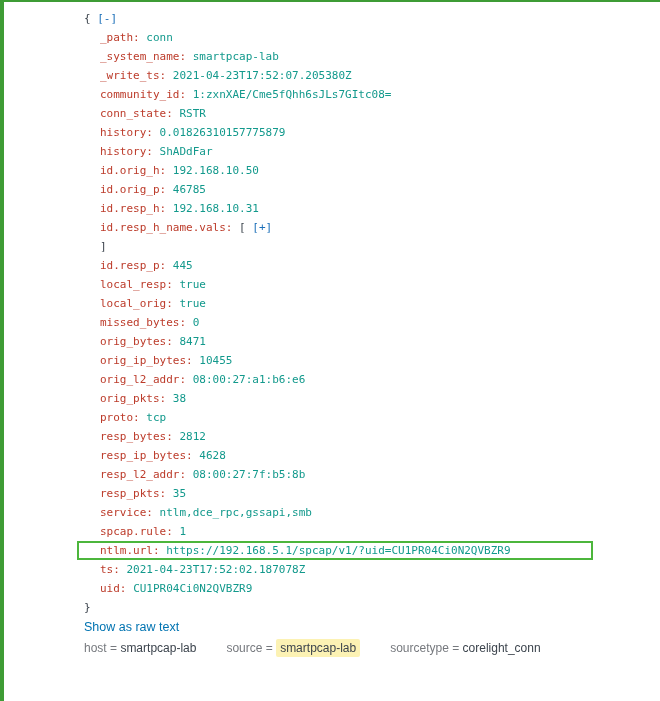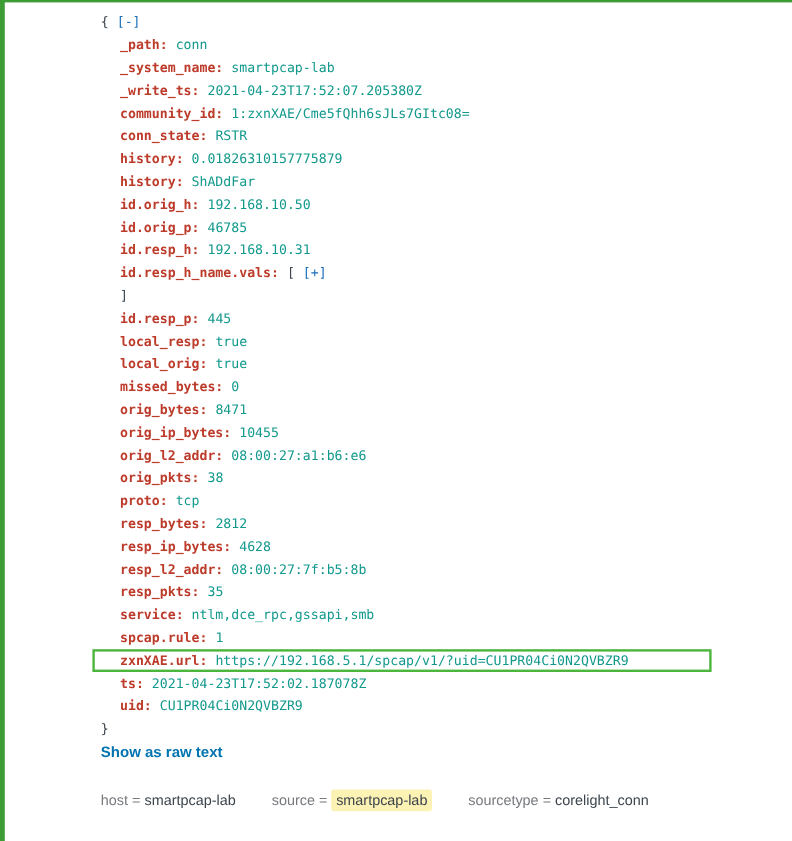--- a/index.html
+++ b/index.html
@@ -14,42 +14,41 @@
     overflow:hidden;
   }
   .json-rows {
     font-family:"DejaVu Sans Mono","Liberation Mono",monospace;
     font-size:11px;
     line-height:19px;
     color:#3c444d;
   }
   .row { white-space:pre; position:relative; }
   .row.lvl1 { padding-left:16px; }
-  .key   { color:#bc3b2a; font-weight:bold; }
+  .key   { color:#bc3b2a; font-weight:normal; }
   .value { color:#12998c; }
   .brace { color:#3c444d; }
   .toggle { color:#1a6eb8; text-decoration:none; cursor:pointer; }
   .row.highlighted .hl-box {
     position:absolute; left:-7px; top:0;
     width:516px; height:19px;
     border:2px solid #4cb63c;
     pointer-events:none;
   }
   .raw-link {
     display:inline-block;
     margin-top:3px;
     font-family:"Liberation Sans",sans-serif;
     font-size:12.5px;
     color:#0073b1;
     text-decoration:none;
     cursor:pointer;
-    font-weight:bold;
   }
   .fields-row {
-    margin-top:24px;
+    margin-top:6px;
     display:flex;
     align-items:center;
     gap:30px;
     font-family:"Liberation Sans",sans-serif;
     font-size:12px;
     color:#3c444d;
   }
   .field { cursor:pointer; white-space:pre; }
   .flabel, .feq { color:#76797e; }
   .fvalue { color:#3c444d; }
@@ -81,21 +80,21 @@
       <div class="row lvl1"><span class="key">orig_ip_bytes: </span><span class="value">10455</span></div>
       <div class="row lvl1"><span class="key">orig_l2_addr: </span><span class="value">08:00:27:a1:b6:e6</span></div>
       <div class="row lvl1"><span class="key">orig_pkts: </span><span class="value">38</span></div>
       <div class="row lvl1"><span class="key">proto: </span><span class="value">tcp</span></div>
       <div class="row lvl1"><span class="key">resp_bytes: </span><span class="value">2812</span></div>
       <div class="row lvl1"><span class="key">resp_ip_bytes: </span><span class="value">4628</span></div>
       <div class="row lvl1"><span class="key">resp_l2_addr: </span><span class="value">08:00:27:7f:b5:8b</span></div>
       <div class="row lvl1"><span class="key">resp_pkts: </span><span class="value">35</span></div>
       <div class="row lvl1"><span class="key">service: </span><span class="value">ntlm,dce_rpc,gssapi,smb</span></div>
       <div class="row lvl1"><span class="key">spcap.rule: </span><span class="value">1</span></div>
-      <div class="row lvl1 highlighted"><span class="key">zxnXAE.url: </span><span class="value">https://192.168.5.1/spcap/v1/?uid=CU1PR04Ci0N2QVBZR9</span><span class="hl-box"></span></div>
+      <div class="row lvl1 highlighted"><span class="key">ntlm.url: </span><span class="value">https://192.168.5.1/spcap/v1/?uid=CU1PR04Ci0N2QVBZR9</span><span class="hl-box"></span></div>
       <div class="row lvl1"><span class="key">ts: </span><span class="value">2021-04-23T17:52:02.187078Z</span></div>
       <div class="row lvl1"><span class="key">uid: </span><span class="value">CU1PR04Ci0N2QVBZR9</span></div>
       <div class="row lvl0"><span class="brace">}</span></div>
     </div>
   <a class="raw-link">Show as raw text</a>
   <div class="fields-row" id="fields-row">
       <span class="field"><span class="flabel">host</span><span class="feq"> = </span><span class="fvalue">smartpcap-lab</span></span>
       <span class="field"><span class="flabel">source</span><span class="feq"> = </span><span class="fvalue fv-hl">smartpcap-lab</span></span>
       <span class="field"><span class="flabel">sourcetype</span><span class="feq"> = </span><span class="fvalue">corelight_conn</span></span>
     </div>

